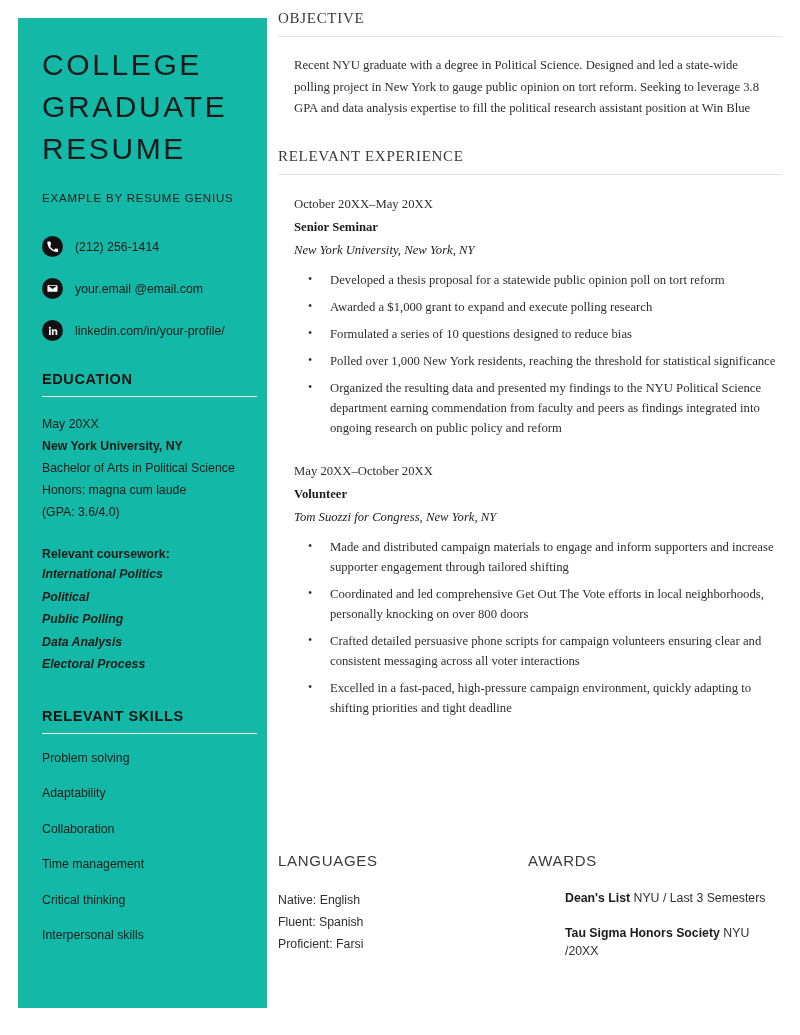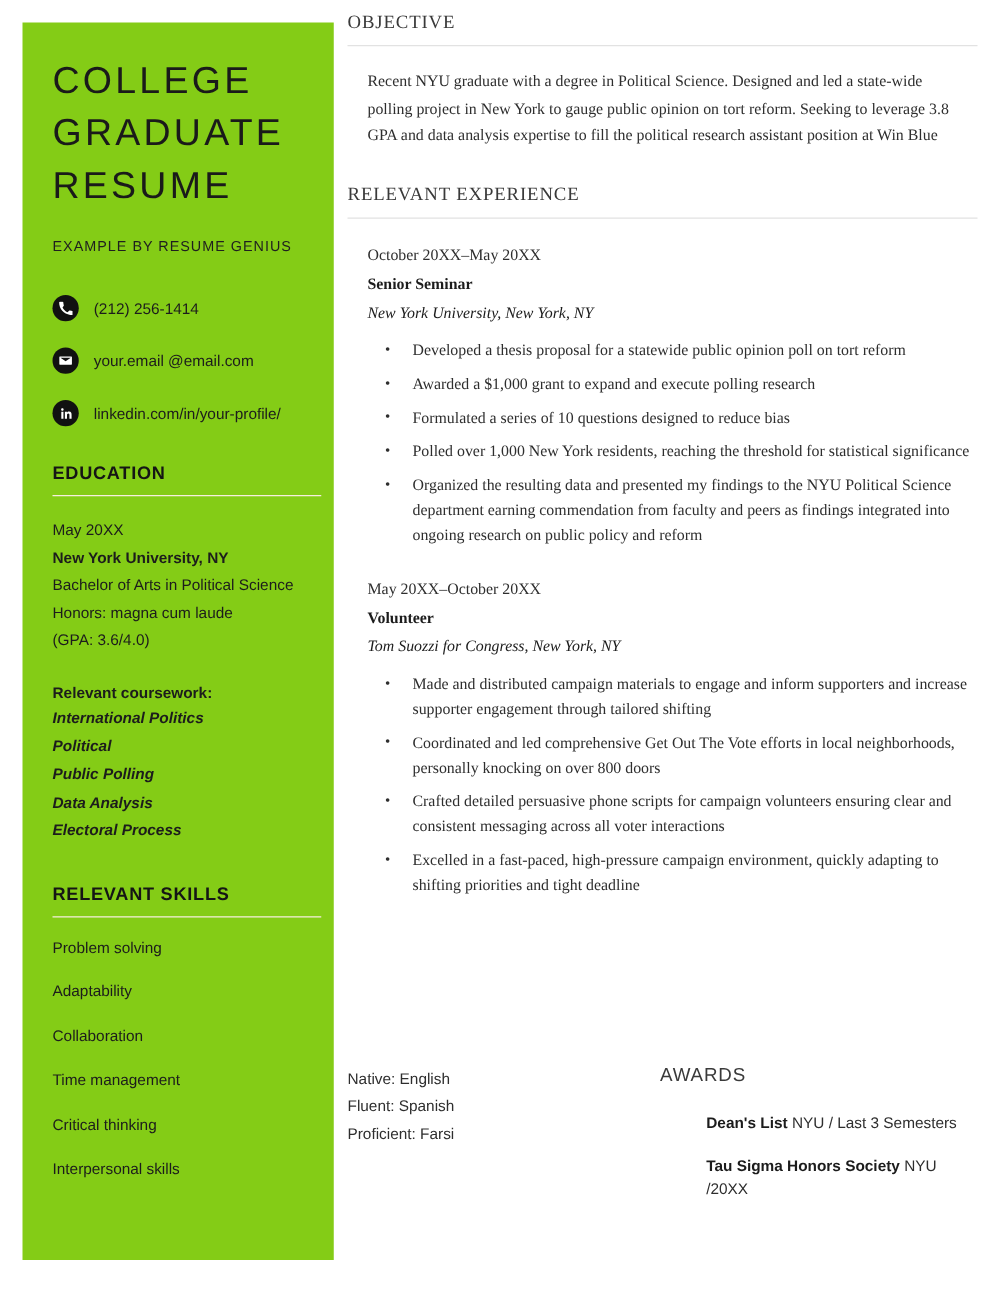--- a/index.html
+++ b/index.html
@@ -16,21 +16,21 @@
     overflow: hidden;
   }
 
   
   #sidebar {
     position: absolute;
     left: 18px;
     top: 18px;
     width: 249px;
     height: 990px;
-    background: #84cc16;
+    background: #14b8a6;
     box-sizing: border-box;
     padding: 26px 22px 0 24px;
   }
   #resume-title {
     font-size: 30px;
     line-height: 42px;
     letter-spacing: 2.6px;
     color: #1a1a1a;
     font-weight: 400;
     margin: 0;
@@ -330,20 +330,21 @@
         </ul>
       </div>
 
     </div>
   </section>
 </main>
 
 <div id="bottom-cols">
 
   <div class="bcol-left">
+    <h2 class="bottom-head">LANGUAGES</h2>
     <div class="lang-line">Native: English</div>
     <div class="lang-line">Fluent: Spanish</div>
     <div class="lang-line">Proficient: Farsi</div>
   </div>
 
   <div class="bcol-right">
     <h2 class="bottom-head">AWARDS</h2>
     <div class="award-line">
       <b>Dean's List</b><span> NYU / Last 3 Semesters</span>
     </div>

